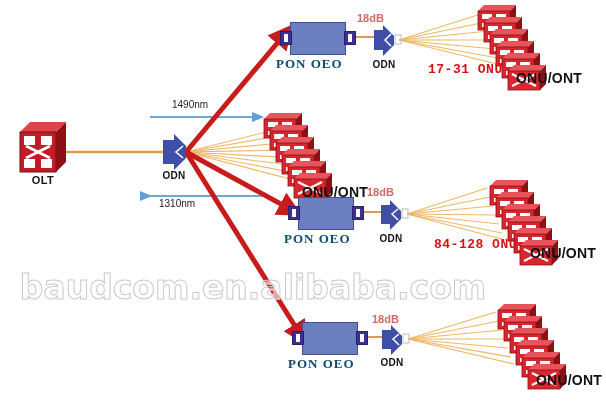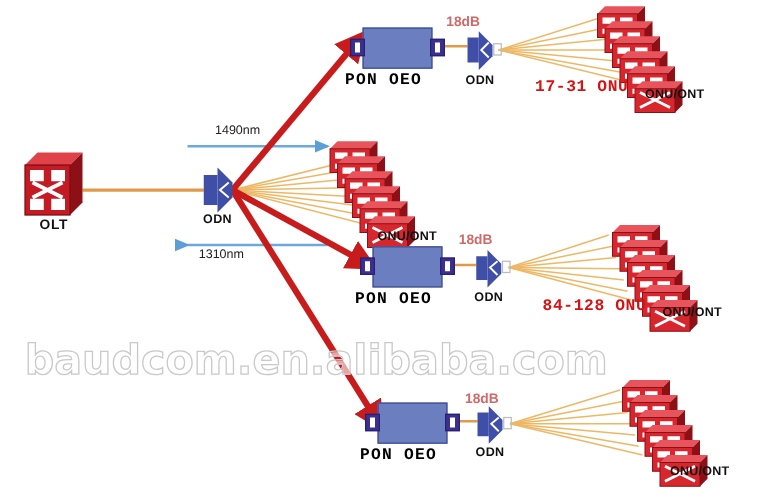--- a/index.html
+++ b/index.html
@@ -31,27 +31,27 @@
   }
   .olt-label {
     font-size: 11px;
     letter-spacing: 0.5px;
   }
   .odn-label {
     font-size: 10px;
     letter-spacing: 0.3px;
   }
   .oeo-label {
-    font-family: Liberation Mono, monospace;
+    font-family: Liberation Serif, serif;
     font-size: 13px;
     letter-spacing: 1px;
-    color: #000000;
+    color: #0c4a6e;
   }
   .onu-label {
-    font-size: 10px;
+    font-size: 14px;
     letter-spacing: 0.2px;
     text-align: center;
   }
 
   
   .oeo-box {
     position: absolute;
     background: #6b7fc0;
     border: 1px solid #3f4f8f;
   }

